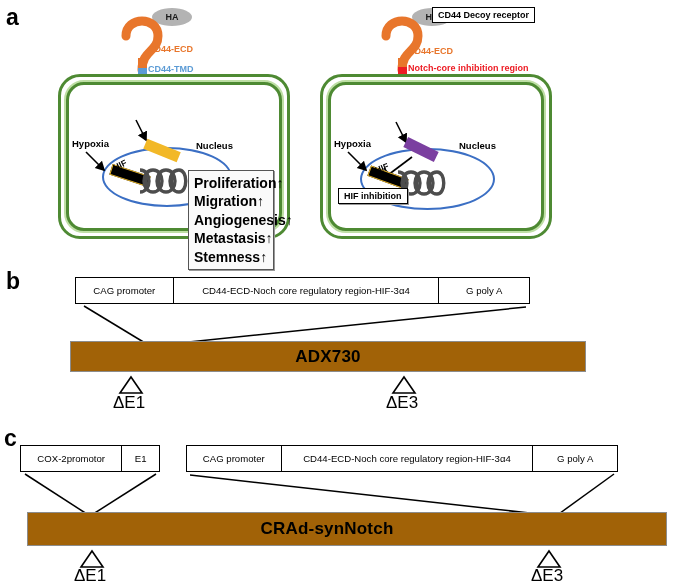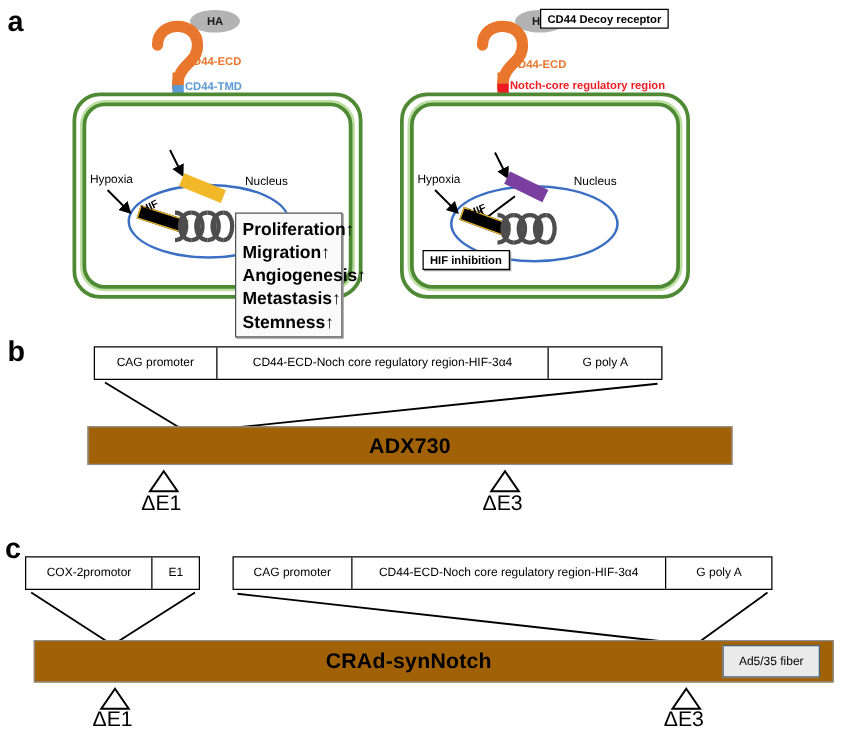--- a/index.html
+++ b/index.html
@@ -58,21 +58,21 @@
     font-size: 9px;
     font-weight: bold;
     white-space: nowrap;
     font-family: "Liberation Sans", sans-serif;
   }
   .lbl-plain {
     position: absolute;
     font-size: 9.5px;
     white-space: nowrap;
     font-family: "Liberation Sans", sans-serif;
-    font-weight: normal;
+    font-weight: bold;
     color: #000;
   }
   .ha-ellipse {
     position: absolute;
     background: #b3b3b3;
     border-radius: 50%;
     display: flex;
     align-items: center;
     justify-content: center;
     font-size: 9px;
@@ -278,21 +278,21 @@
     <svg class="abs" style="left:378px; top:8px;" width="60" height="70">
       <path d="M 8 28 C 8 8, 40 8, 40 28 C 40 44, 24 42, 24 62" stroke="#e8762c" stroke-width="9" fill="none" stroke-linecap="round"></path>
     </svg>
     <div class="rec-seg" style="left:397.5px; top:58px; width:9px; height:9px; background:#e8762c;"></div>
 
     <div class="rec-seg" style="left:397.5px; top:67px; width:9px; height:25px; background:#ed1c24;"></div>
 
     <div class="rec-seg" style="left:397.5px; top:92px; width:9px; height:28px; background:#7b3fa0; border-radius:0 0 4px 4px;"></div>
 
     <div class="lbl" style="left:408px; top:46px; color:#e8762c;">CD44-ECD</div>
-    <div class="lbl" style="left:408px; top:63px; color:#ed1c24;">Notch-core regulatory region</div>
+    <div class="lbl" style="left:408px; top:63px; color:#ed1c24;">Notch-core inhibition region</div>
     <div class="lbl" style="left:408px; top:96px; color:#7b3fa0;">HIF-3α4</div>
 
     <div class="cell" style="left:320px; top:74px; width:232px; height:165px;">
       <div class="cell-mid"></div>
       <div class="cell-inner"></div>
     </div>
 
     <svg class="abs" style="left:382px; top:120px;" width="50" height="35">
       <defs>
         <marker id="arrHeadR" markerWidth="7" markerHeight="7" refX="5" refY="3.2" orient="auto">
@@ -335,21 +335,21 @@
         <path d="M41,2 C29,2 29,24 41,24"></path>
         <path d="M41,2 C50,2 50,24 41,24"></path>
       </g>
       <g stroke="#4d4d4d" stroke-width="2.6">
         <line x1="8" y1="5.5" x2="8" y2="20.5"></line>
         <line x1="21" y1="5.5" x2="21" y2="20.5"></line>
         <line x1="34" y1="5.5" x2="34" y2="20.5"></line>
       </g>
     </svg>
 
-    <div class="boxed-label" style="left:338px; top:200px; box-shadow:1px 1px 0 #999;">HIF inhibition</div>
+    <div class="boxed-label" style="left:338px; top:188px; box-shadow:1px 1px 0 #999;">HIF inhibition</div>
   </div>
 
   <div class="panel-letter" style="left:6px; top:270px;">b</div>
 
   <div class="cassette" style="left:75px; top:277px; width:455px;">
     <div style="width:98px;">CAG promoter</div>
     <div style="width:267px;">CD44-ECD-Noch core regulatory region-HIF-3α4</div>
     <div style="width:90px;">G poly A</div>
   </div>
 
@@ -389,21 +389,20 @@
     <line x1="25" y1="2" x2="90" y2="44" stroke="#000" stroke-width="1.5"></line>
     <line x1="90" y1="44" x2="156" y2="2" stroke="#000" stroke-width="1.5"></line>
     <line x1="190" y1="3" x2="556" y2="44" stroke="#000" stroke-width="1.5"></line>
     <line x1="556" y1="44" x2="614" y2="2" stroke="#000" stroke-width="1.5"></line>
   </svg>
 
   <div class="genome-bar" style="left:27px; top:512px; width:640px; height:34px;align-items:center;">
     <span class="genome-name" style="margin-left:-40px;">CRAd-synNotch</span>
   </div>
 
-  <div class="fiber-box" style="left:578px; top:516px; width:78px; height:26px;">Ad5/35 fiber</div>
 
   <svg class="abs" style="left:79px; top:549px;" width="26" height="20">
     <path d="M13,2 L24,18 L2,18 Z" fill="none" stroke="#000" stroke-width="1.6"></path>
   </svg>
   <div class="del-label" style="left:74px; top:566px;">ΔE1</div>
 
   <svg class="abs" style="left:536px; top:549px;" width="26" height="20">
     <path d="M13,2 L24,18 L2,18 Z" fill="none" stroke="#000" stroke-width="1.6"></path>
   </svg>
   <div class="del-label" style="left:531px; top:566px;">ΔE3</div>

